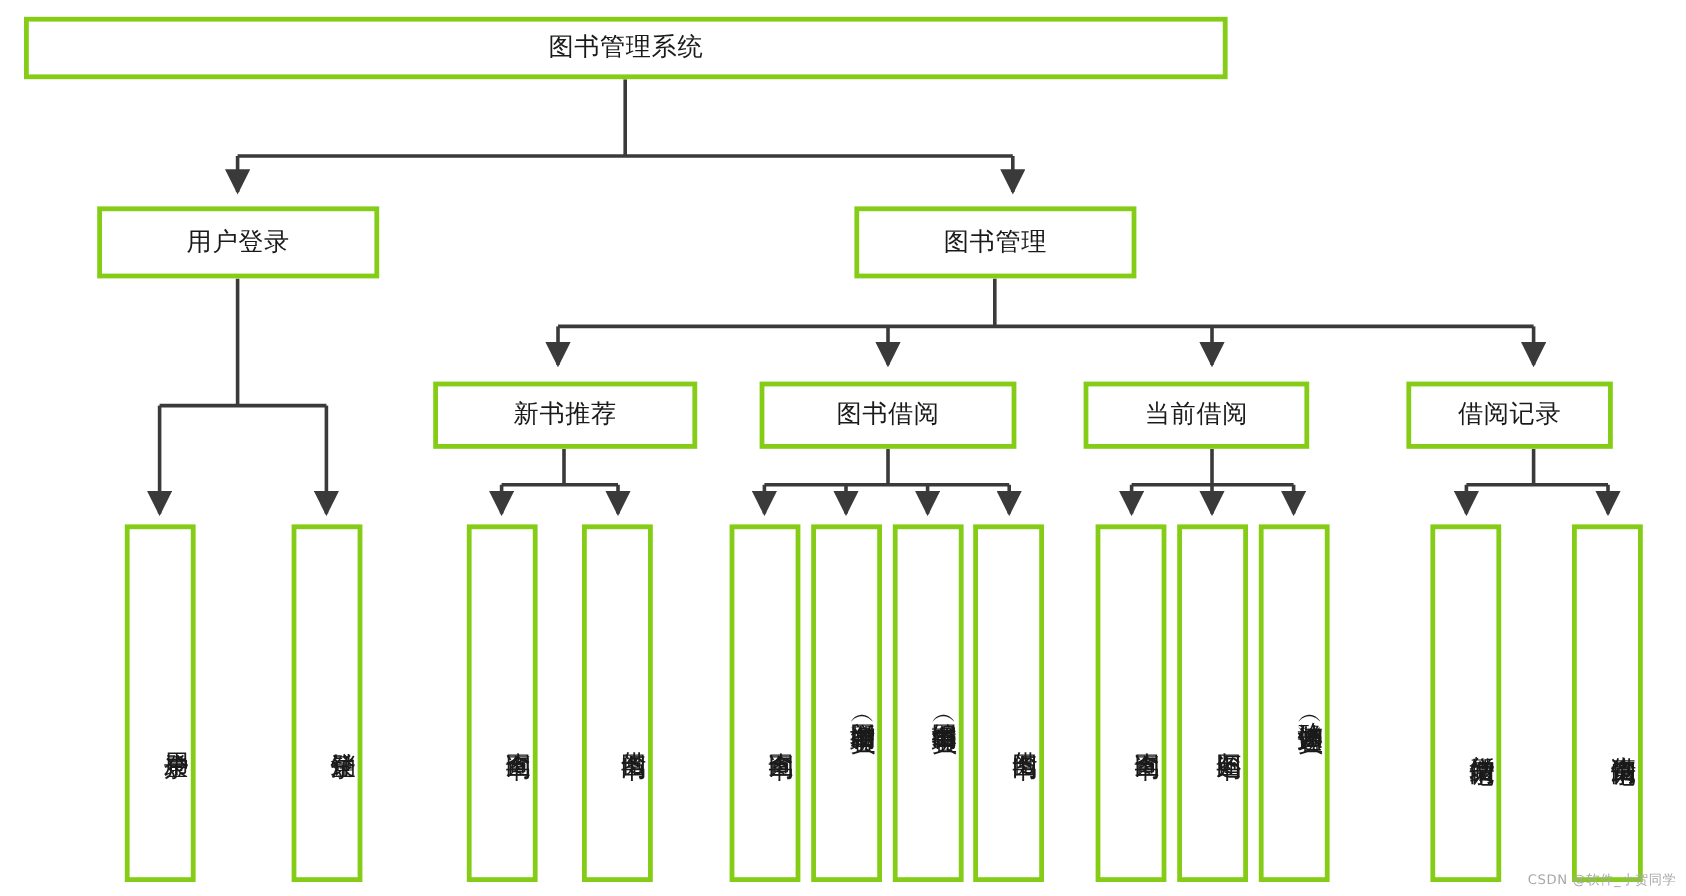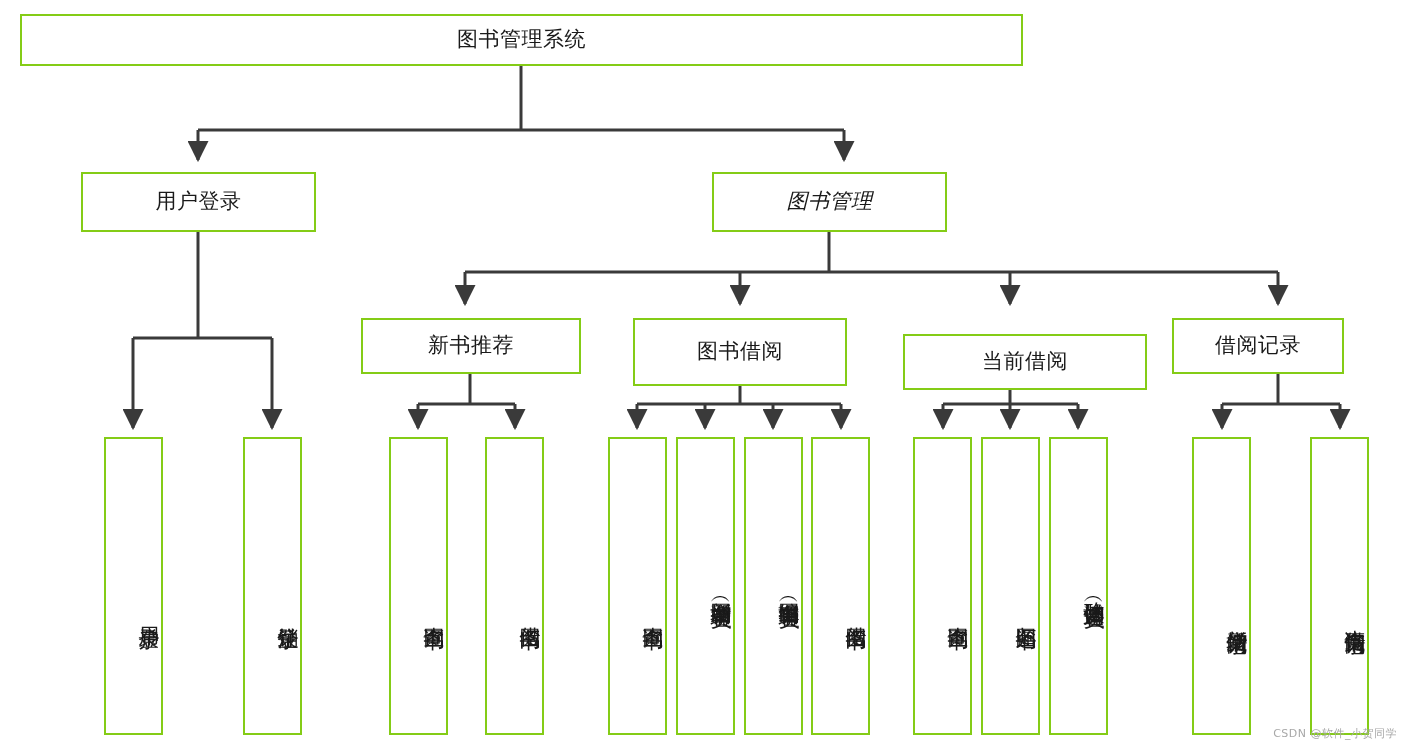--- a/index.html
+++ b/index.html
@@ -22,21 +22,21 @@
     left: 0;
     top: 0;
     width: 1405px;
     height: 747px;
     pointer-events: none;
   }
   .node {
     position: absolute;
     box-sizing: border-box;
     background: #ffffff;
-    border: 2px solid #84cc16;
+    border: 4px solid #84cc16;
     display: flex;
     align-items: center;
     justify-content: center;
     text-align: center;
     color: #1a1a1a;
   }
   .node.h {
     font-size: 21px;
     line-height: 1.2;
     letter-spacing: 0.5px;
@@ -128,31 +128,31 @@
     </g>
   </svg>
 
   <div class="node h" style="left:20px; top:14px; width:1003px; height:52px;">
     <span class="label">图书管理系统</span>
   </div>
 
   <div class="node h" style="left:81px; top:172px; width:235px; height:60px;">
     <span class="label">用户登录</span>
   </div>
-  <div class="node h" style="left:712px; top:172px; width:235px; height:60px;font-style:italic;">
+  <div class="node h" style="left:712px; top:172px; width:235px; height:60px;">
     <span class="label">图书管理</span>
   </div>
 
   <div class="node h" style="left:361px; top:318px; width:220px; height:56px;justify-content:center;">
     <span class="label">新书推荐</span>
   </div>
-  <div class="node h" style="left:633px; top:318px; width:214px; height:68px;align-items:center;">
+  <div class="node h" style="left:633px; top:318px; width:214px; height:56px;align-items:center;">
     <span class="label">图书借阅</span>
   </div>
-  <div class="node h" style="left:903px; top:318px; width:244px; height:56px;margin-top:16px;">
+  <div class="node h" style="left:903px; top:318px; width:188px; height:56px;">
     <span class="label">当前借阅</span>
   </div>
   <div class="node h" style="left:1172px; top:318px; width:172px; height:56px;">
     <span class="label">借阅记录</span>
   </div>
 
   <div class="node v mid2" style="left:104px; top:437px; width:59px; height:298px;">
     <span class="label">用户登录</span>
   </div>
   <div class="node v mid2" style="left:243px; top:437px; width:59px; height:298px;">

